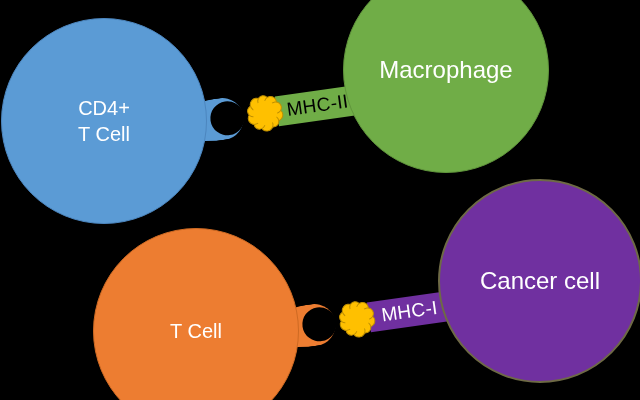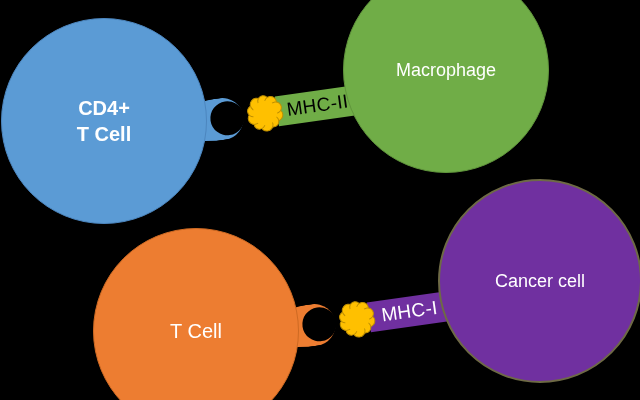--- a/index.html
+++ b/index.html
@@ -6,21 +6,21 @@
   .canvas{
     position:relative;width:640px;height:400px;overflow:hidden;
     font-family:"Liberation Sans",sans-serif;
   }
   .cell{
     position:absolute;border-radius:50%;box-sizing:border-box;
     display:flex;flex-direction:column;align-items:center;justify-content:center;
     text-align:center;border:1.5px solid transparent;
   }
   .cell-label{font-size:20px;line-height:26px;}
-  .cell-label-big{font-size:18px;line-height:28px;}
+  .cell-label-big{font-size:24px;line-height:28px;}
   .assembly{position:absolute;width:0;height:0;transform:rotate(-8deg);}
   .arm{
     position:absolute;left:-86px;top:-21px;width:64px;height:42px;
     border-radius:0 21px 21px 0;
     clip-path:polygon(0 10%,55% 0,100% 0,100% 100%,55% 100%,0 90%);
   }
   .socket{position:absolute;left:-55px;top:-17px;width:34px;height:34px;border-radius:50%;}
   .bar{
     position:absolute;left:12px;top:-15px;width:82px;height:30px;
     font-size:19px;line-height:30px;text-align:center;letter-spacing:.3px;
@@ -63,21 +63,21 @@
         <circle cx="-11.36" cy="3.87" r="6" fill="#FFC000" stroke="#C19000" stroke-width="1"></circle>
         <circle cx="-11.46" cy="-3.55" r="5.6" fill="#FFC000" stroke="#C19000" stroke-width="1"></circle>
         <circle cx="-7.19" cy="-9.61" r="6.3" fill="#FFC000" stroke="#C19000" stroke-width="1"></circle>
         <circle cx="-0.17" cy="-12.00" r="5.4" fill="#FFC000" stroke="#C19000" stroke-width="1"></circle>
         <circle cx="6.92" cy="-9.81" r="5.9" fill="#FFC000" stroke="#C19000" stroke-width="1"></circle>
         <circle cx="11.36" cy="-3.87" r="5.7" fill="#FFC000" stroke="#C19000" stroke-width="1"></circle>
         <circle cx="0.00" cy="0.00" r="12.2" fill="#FFC000"></circle>
       </svg>
   </div>
 
-  <div class="cell" style="left: 1px; top: 18px; width: 206px; height: 206px; background: rgb(91, 155, 213); border-color: rgb(76, 134, 191); color: rgb(255, 255, 255); font-weight: bold;">
+  <div class="cell" style="left: 1px; top: 18px; width: 206px; height: 206px; background: rgb(91, 155, 213); border-color: rgb(76, 134, 191); color: rgb(255, 255, 255);">
     <span class="cell-label">CD4+</span>
     <span class="cell-label">T Cell</span>
   </div>
 
   <div class="cell" style="left: 343px; top: -33px; width: 206px; height: 206px; background: rgb(112, 173, 71); border-color: rgb(96, 149, 60); color: rgb(255, 255, 255);">
     <span class="cell-label-big">Macrophage</span>
   </div>
 
   <div class="cell" style="left: 93px; top: 228px; width: 206px; height: 206px; background: rgb(237, 125, 49); border-color: rgb(206, 106, 35); color: rgb(255, 255, 255);">
     <span class="cell-label">T Cell</span>

